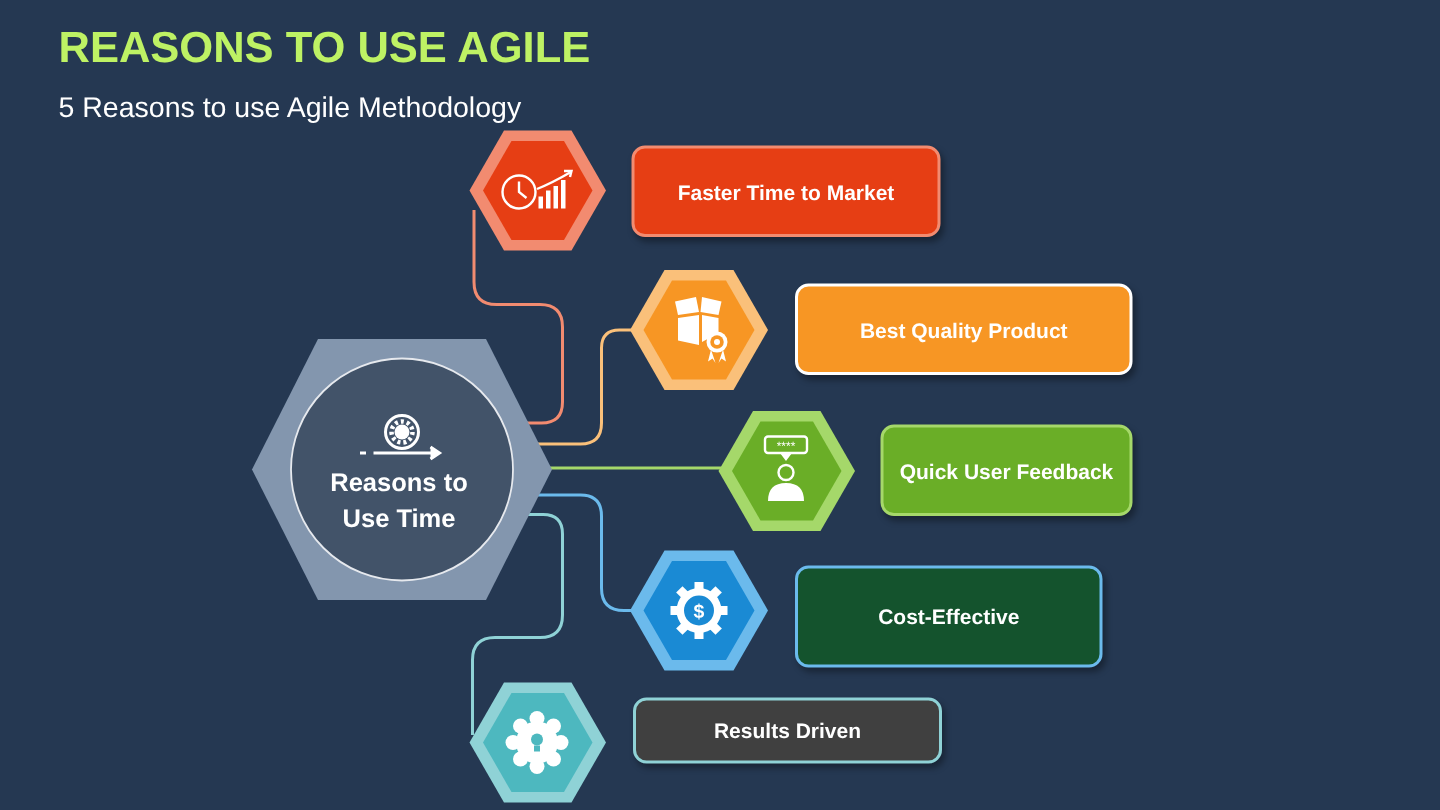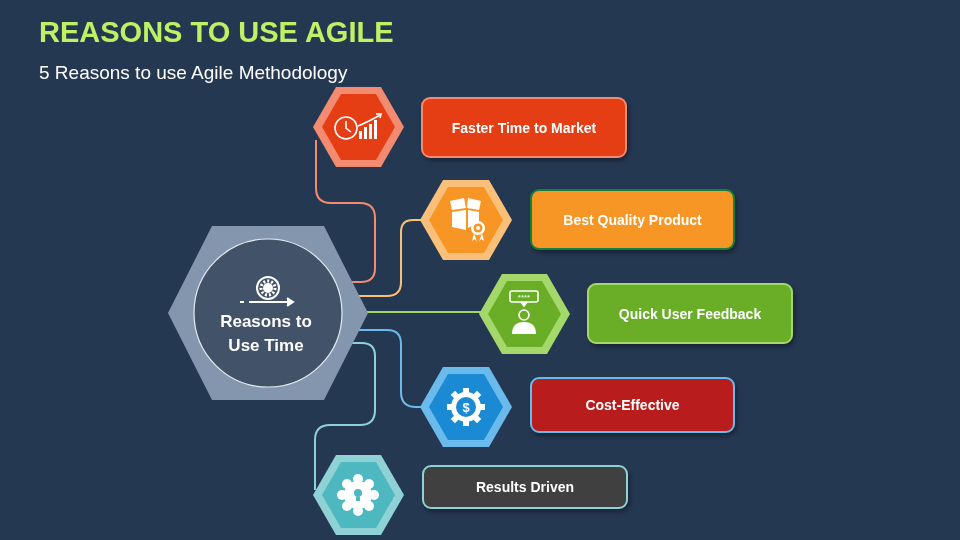--- a/index.html
+++ b/index.html
@@ -121,24 +121,24 @@
 </svg>
 
 <div class="center-label">
   <div>Reasons to</div>
   <div>Use Time</div>
 </div>
 
 <div class="box" style="left:421px; top:97px; width:206px; height:61px; background:#E63E14; border:2px solid #F28B70;">
   <span>Faster Time to Market</span>
 </div>
-<div class="box" style="left:530px; top:189px; width:205px; height:61px; background:#F79624; border:2px solid #15803d;">
+<div class="box" style="left:530px; top:189px; width:225px; height:61px; background:#F79624; border:2px solid #ffffff;">
   <span>Best Quality Product</span>
 </div>
-<div class="box" style="left:587px; top:283px; width:206px; height:61px; background:#6AAE27; border:2px solid #A5D86A;">
+<div class="box" style="left:587px; top:283px; width:168px; height:61px; background:#6AAE27; border:2px solid #A5D86A;">
   <span>Quick User Feedback</span>
 </div>
-<div class="box" style="left:530px; top:377px; width:205px; height:56px; background:#b91c1c; border:2px solid #6BBAEC;">
+<div class="box" style="left:530px; top:377px; width:205px; height:68px; background:#14532d; border:2px solid #6BBAEC;">
   <span>Cost-Effective</span>
 </div>
 <div class="box" style="left:422px; top:465px; width:206px; height:44px; background:#404040; border:2px solid #8FD2D6;">
   <span>Results Driven</span>
 </div>
 
 </body></html>

